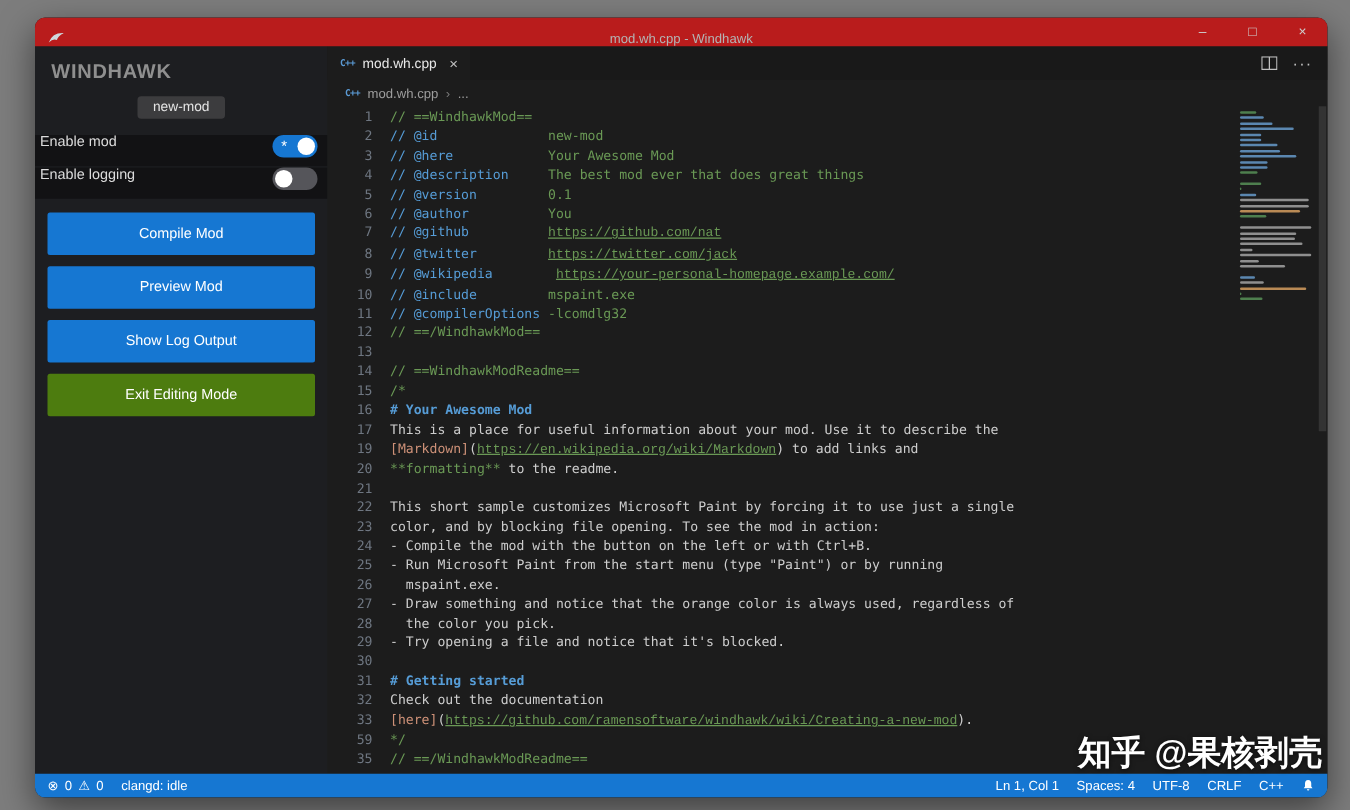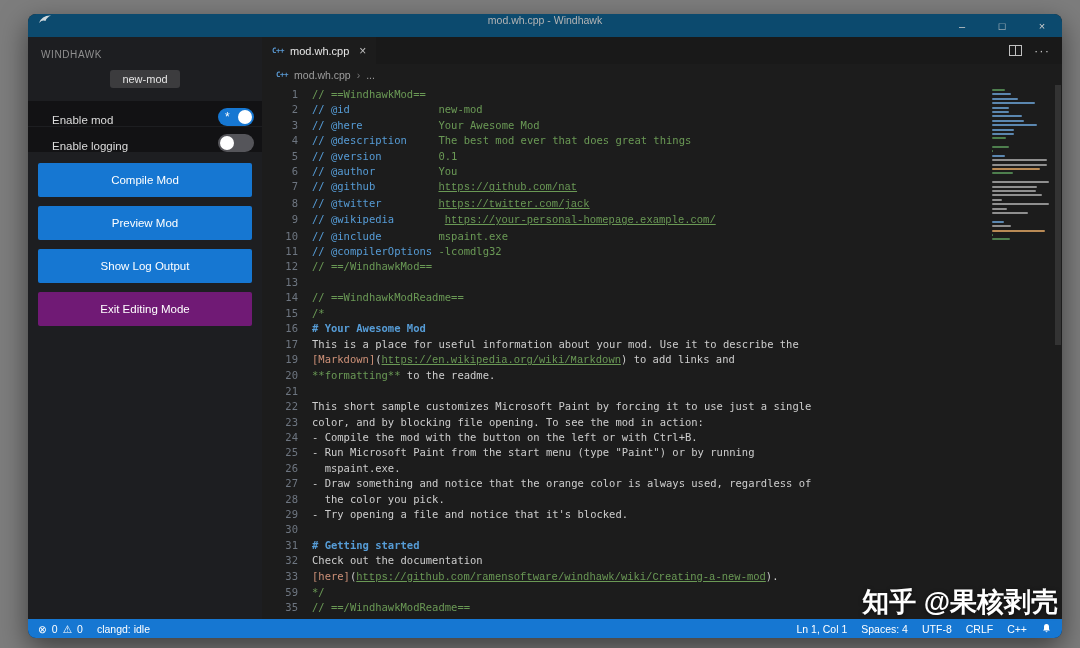--- a/index.html
+++ b/index.html
@@ -10,51 +10,52 @@
     position: relative; overflow: hidden;
   }
   .window {
     position: absolute; left: 28px; top: 14px; width: 1034px; height: 624px;
     background: #1f1f1f; border-radius: 8px; overflow: hidden;
     box-shadow: 0 10px 28px rgba(0,0,0,.5);
     display: flex; flex-direction: column;
   }
   
   .titlebar {
-    height: 23px; flex: none; background: #0c4a6e;
-    display: flex; align-items: flex-start; position: relative;
+    height: 23px; flex: none; background: #b91c1c;
+    display: flex; align-items: flex-end; position: relative;
     color: #b4b4b4; font-size: 10.5px;
   }
   .titlebar .app-logo { margin-left: 10px; display: flex; align-items: center; }
   .titlebar .title-text {
     position: absolute; left: 0; right: 0; text-align: center; pointer-events: none;
   }
   .win-controls { margin-left: auto; display: flex; height: 100%; }
   .win-btn {
     width: 40px; height: 100%; display: flex; align-items: center; justify-content: center;
     color: #cfcfcf; font-size: 11px; cursor: default;
   }
   
   .main { flex: 1; display: flex; min-height: 0; }
   .sidebar {
     width: 234px; flex: none; background: #1d1e21;
     display: flex; flex-direction: column; padding-top: 10px;
   }
   .sidebar-header {
-    color: #8f8f8f; font-size: 10px; letter-spacing: .6px;
+    color: #8f8f8f; font-size: 16px; letter-spacing: .6px;
     padding: 2px 0 10px 13px;
+    font-weight: bold;
   }
   .mod-badge-wrap { display: flex; justify-content: center; margin-bottom: 13px; }
   .mod-badge {
     background: #3c3c3e; color: #e4e4e4; font-size: 11px;
     padding: 3px 12px; border-radius: 3px;
   }
   .toggle-row {
     height: 25px; margin-bottom: 1px; background: #121214;
-    display: flex; align-items: flex-end; padding: 0 8px 0 24px;
+    display: flex; align-items: flex-start; padding: 0 8px 0 4px;
     color: #dcdcdc; font-size: 11.5px;
   }
   .toggle-row .spacer { flex: 1; }
   .toggle {
     width: 36px; height: 18px; border-radius: 9px; position: relative; cursor: pointer;
   }
   .toggle.on { background: #1677d2; }
   .toggle.off { background: #55555a; }
   .toggle .knob {
     width: 14px; height: 14px; border-radius: 50%; background: #fff;
@@ -64,21 +65,21 @@
   .toggle.off .knob { left: 2px; }
   .toggle .star {
     position: absolute; left: 7px; top: 2px; color: #fff; font-size: 12px; line-height: 14px;
   }
   .side-btn {
     height: 34px; margin: 0 10px 9px 10px; border-radius: 2px;
     display: flex; align-items: center; justify-content: center;
     color: #fff; font-size: 11.5px; cursor: pointer;
   }
   .side-btn.primary { background: #1677d2; }
-  .side-btn.danger { background: #701a75; }
+  .side-btn.danger { background: #4d7c0f; }
   .side-btn.first { margin-top: 10px; }
   
   .editor-col { flex: 1; min-width: 0; display: flex; flex-direction: column; background: #1c1c1c; }
   .tabbar { height: 27px; flex: none; background: #191919; display: flex; align-items: stretch; }
   .tab {
     background: #1c1c1c; display: flex; align-items: center; gap: 6px;
     padding: 0 10px; color: #e8e8e8; font-size: 11px;
   }
   .cpp-icon {
     color: #5b9bd5; font-size: 7.5px; font-weight: bold; letter-spacing: -0.5px;

